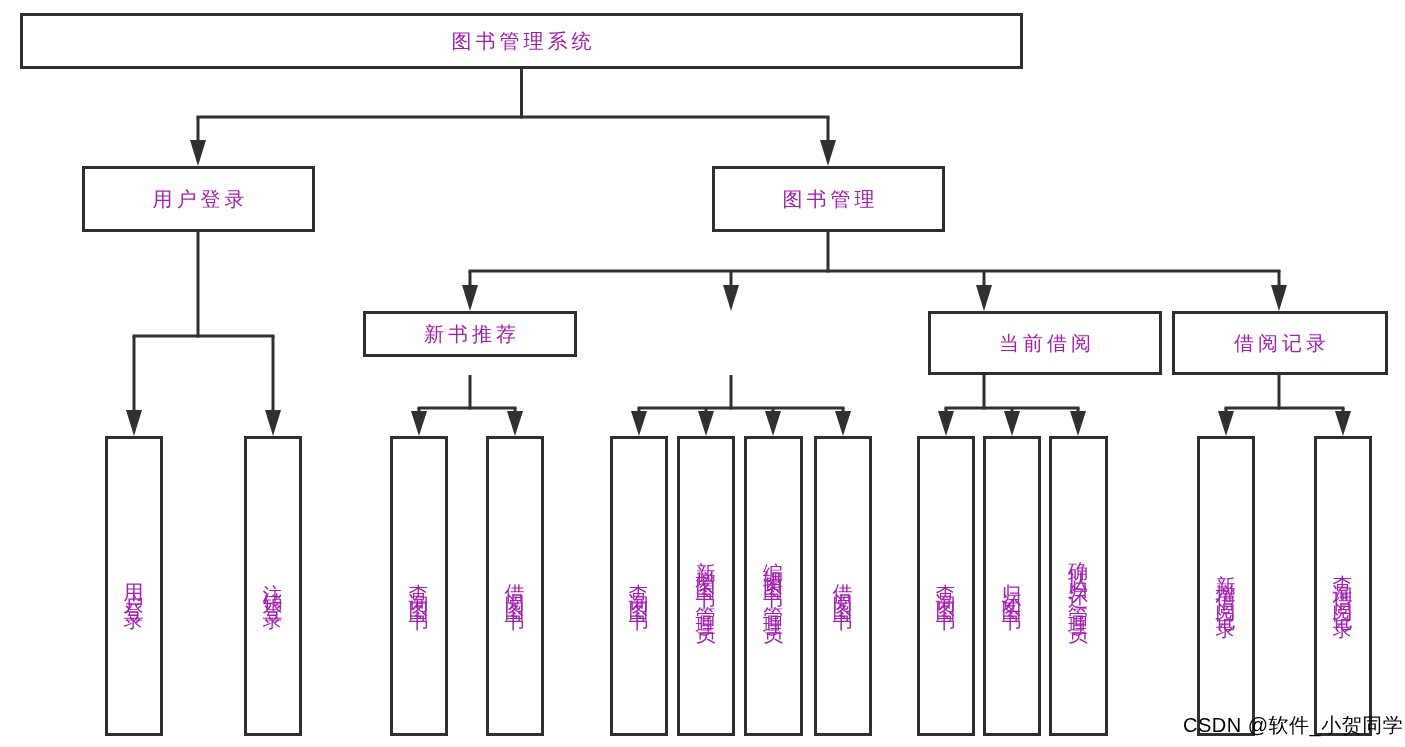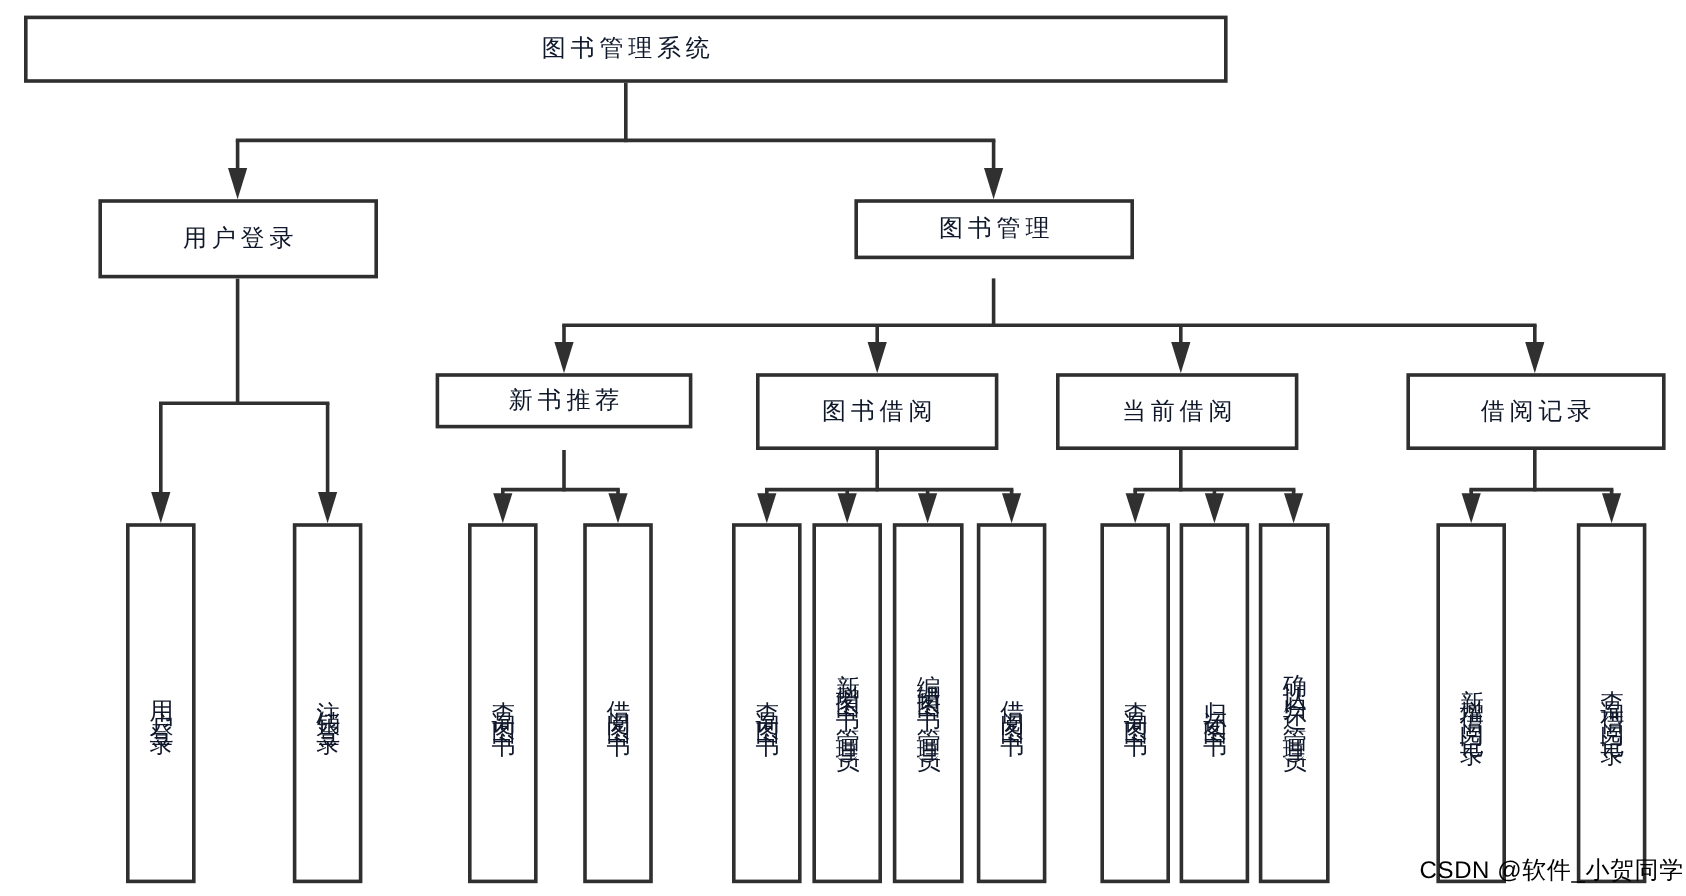--- a/index.html
+++ b/index.html
@@ -23,21 +23,21 @@
     position: absolute;
     box-sizing: border-box;
     background: #ffffff;
     border: 3px solid #2f2f2f;
     display: flex;
     align-items: center;
     justify-content: center;
     z-index: 2;
   }
   .node span {
-    color: #0f172a;
+    color: #a21caf;
     line-height: 1;
     white-space: nowrap;
   }
   .node.h span {
     font-size: 20px;
     letter-spacing: 4px;
     text-indent: 4px;
   }
   .node.v span {
     writing-mode: vertical-rl;
@@ -138,31 +138,28 @@
     </g>
   </svg>
 
   <div class="node h" style="left:20px;top:13px;width:1003px;height:56px">
     <span>图书管理系统</span>
   </div>
 
   <div class="node h" style="left:82px;top:166px;width:233px;height:66px">
     <span>用户登录</span>
   </div>
-  <div class="node h" style="left:712px;top:166px;width:233px;height:50px">
+  <div class="node h" style="left:712px;top:166px;width:233px;height:66px">
     <span>图书管理</span>
   </div>
 
   <div class="node h" style="left:363px;top:311px;width:214px;height:46px">
     <span>新书推荐</span>
   </div>
-  <div class="node h" style="left:630px;top:311px;width:202px;height:64px">
-    <span>图书借阅</span>
-  </div>
-  <div class="node h" style="left:880px;top:311px;width:202px;height:64px">
+  <div class="node h" style="left:928px;top:311px;width:234px;height:64px">
     <span>当前借阅</span>
   </div>
   <div class="node h" style="left:1172px;top:311px;width:216px;height:64px">
     <span>借阅记录</span>
   </div>
 
   <div class="node v" style="left:105px;top:436px;width:58px;height:300px">
     <span>用户登录</span>
   </div>
   <div class="node v" style="left:244px;top:436px;width:58px;height:300px">

